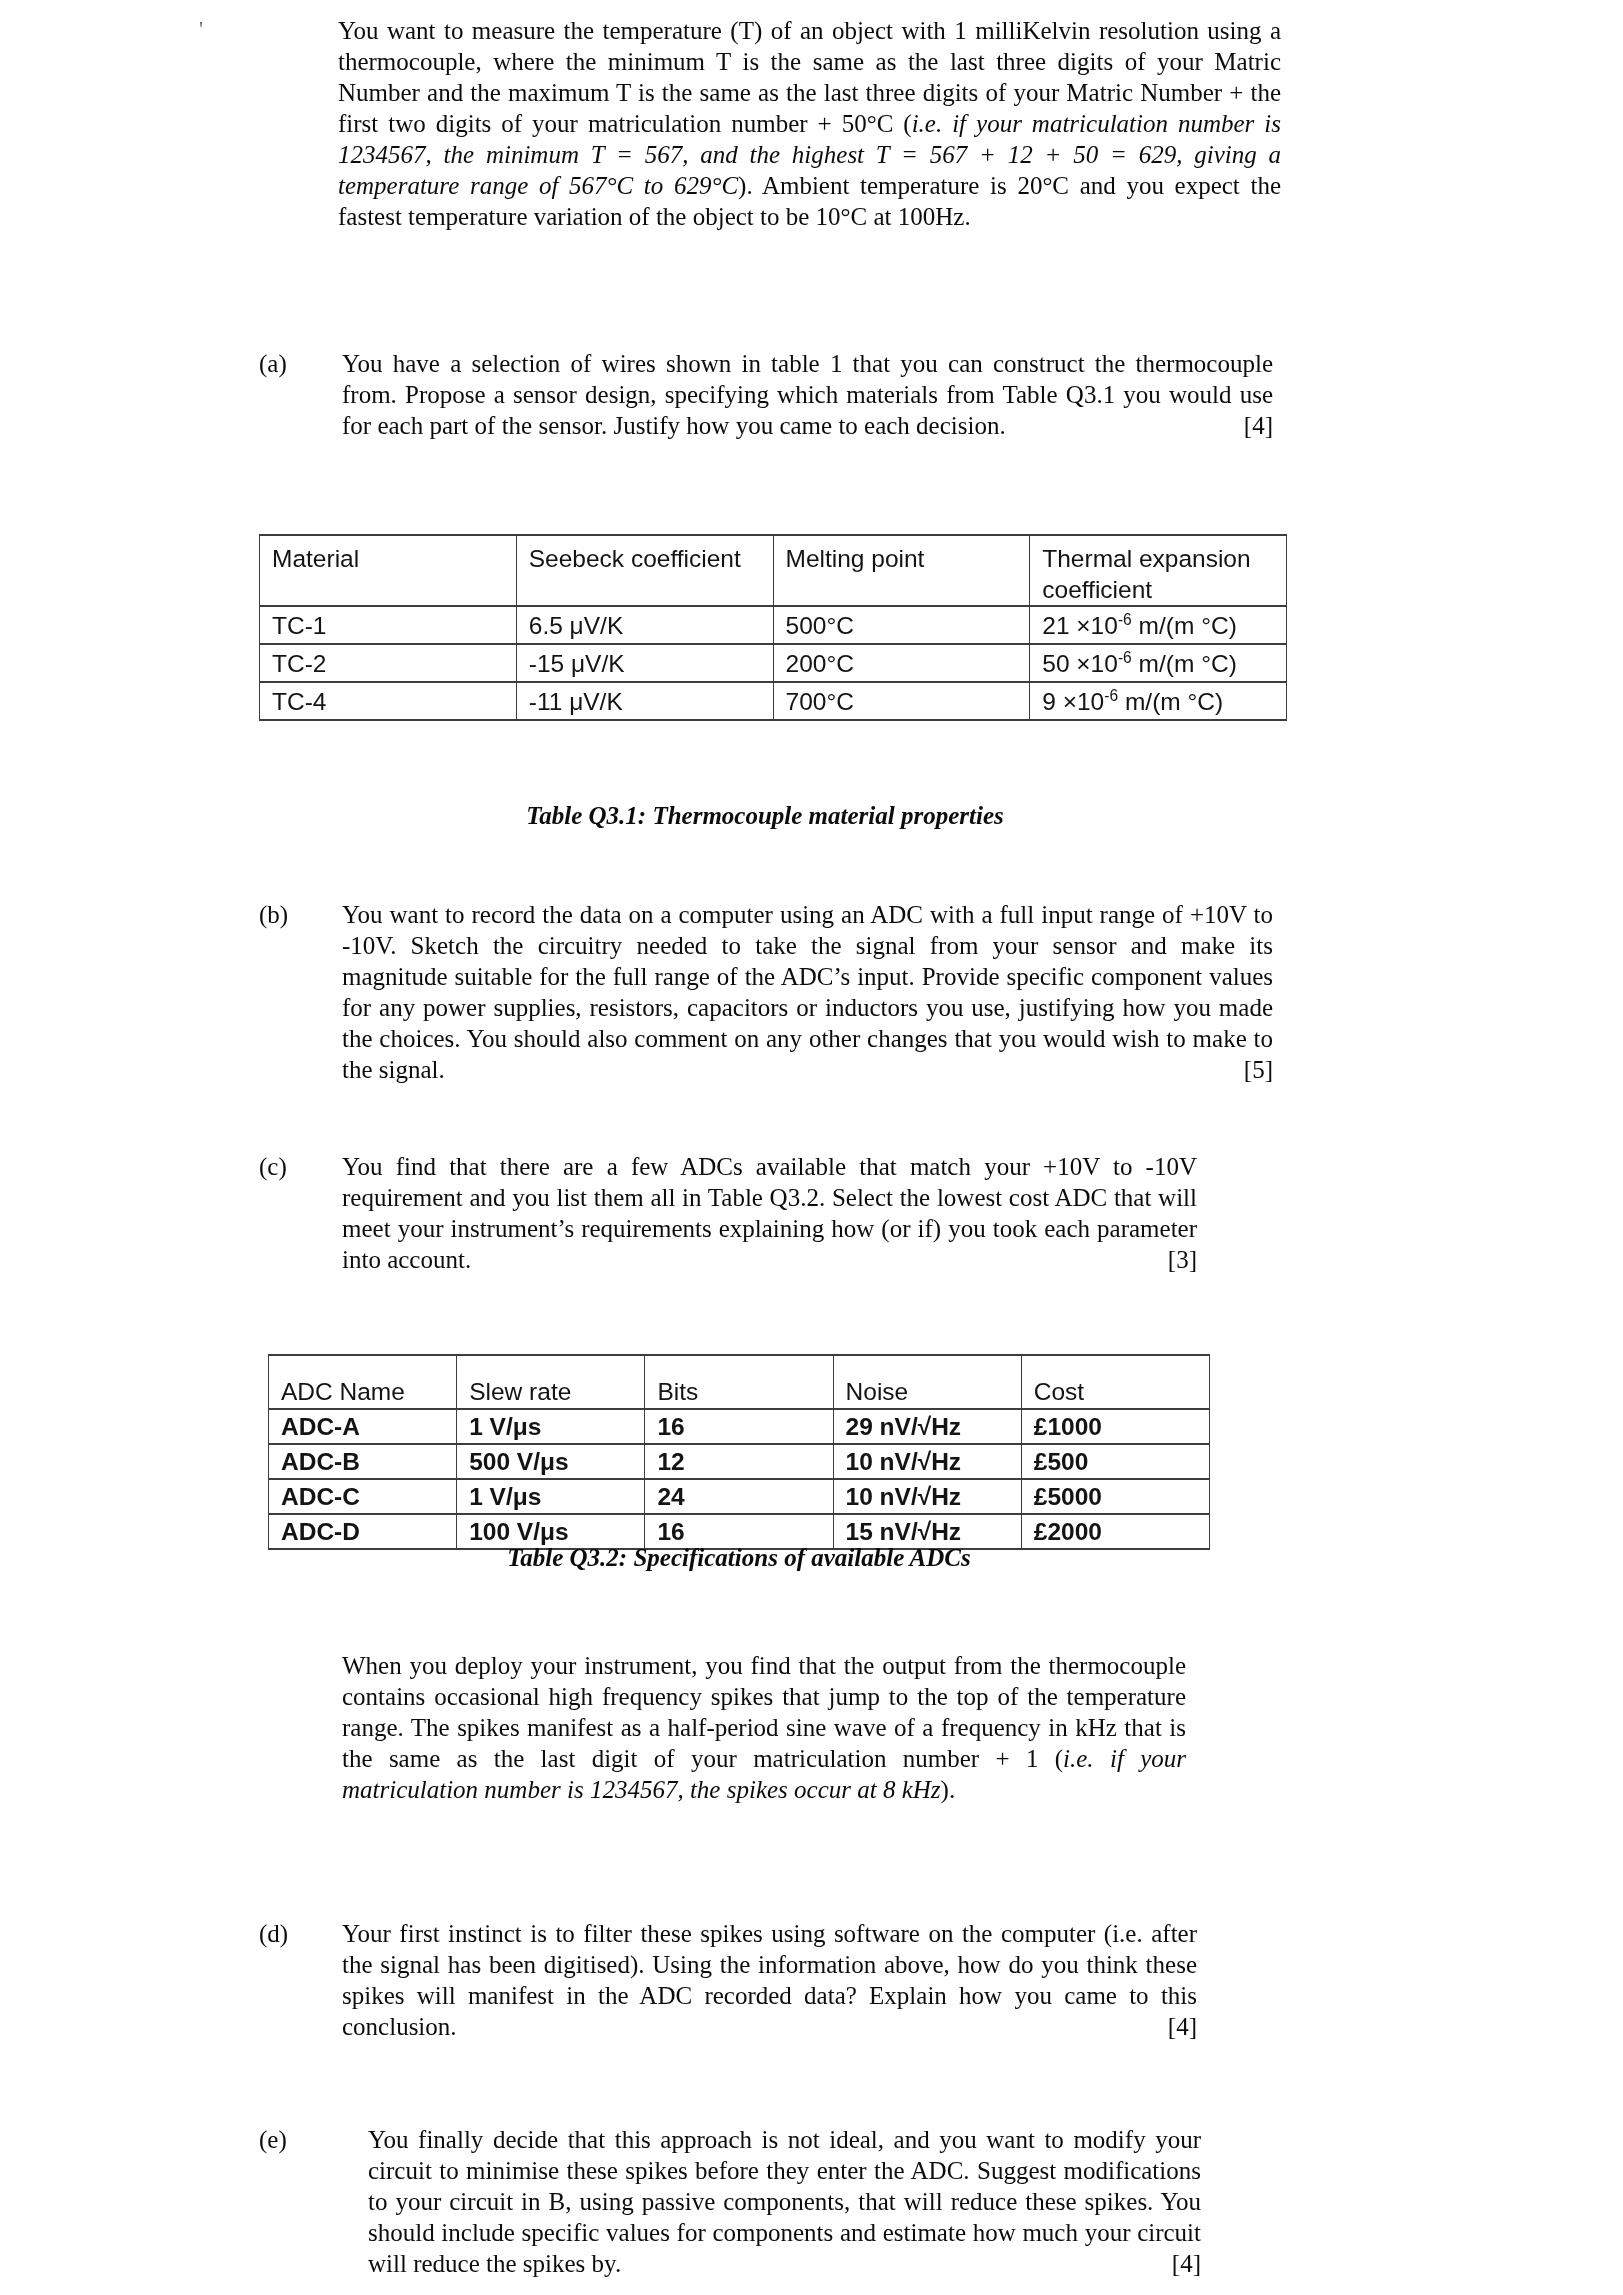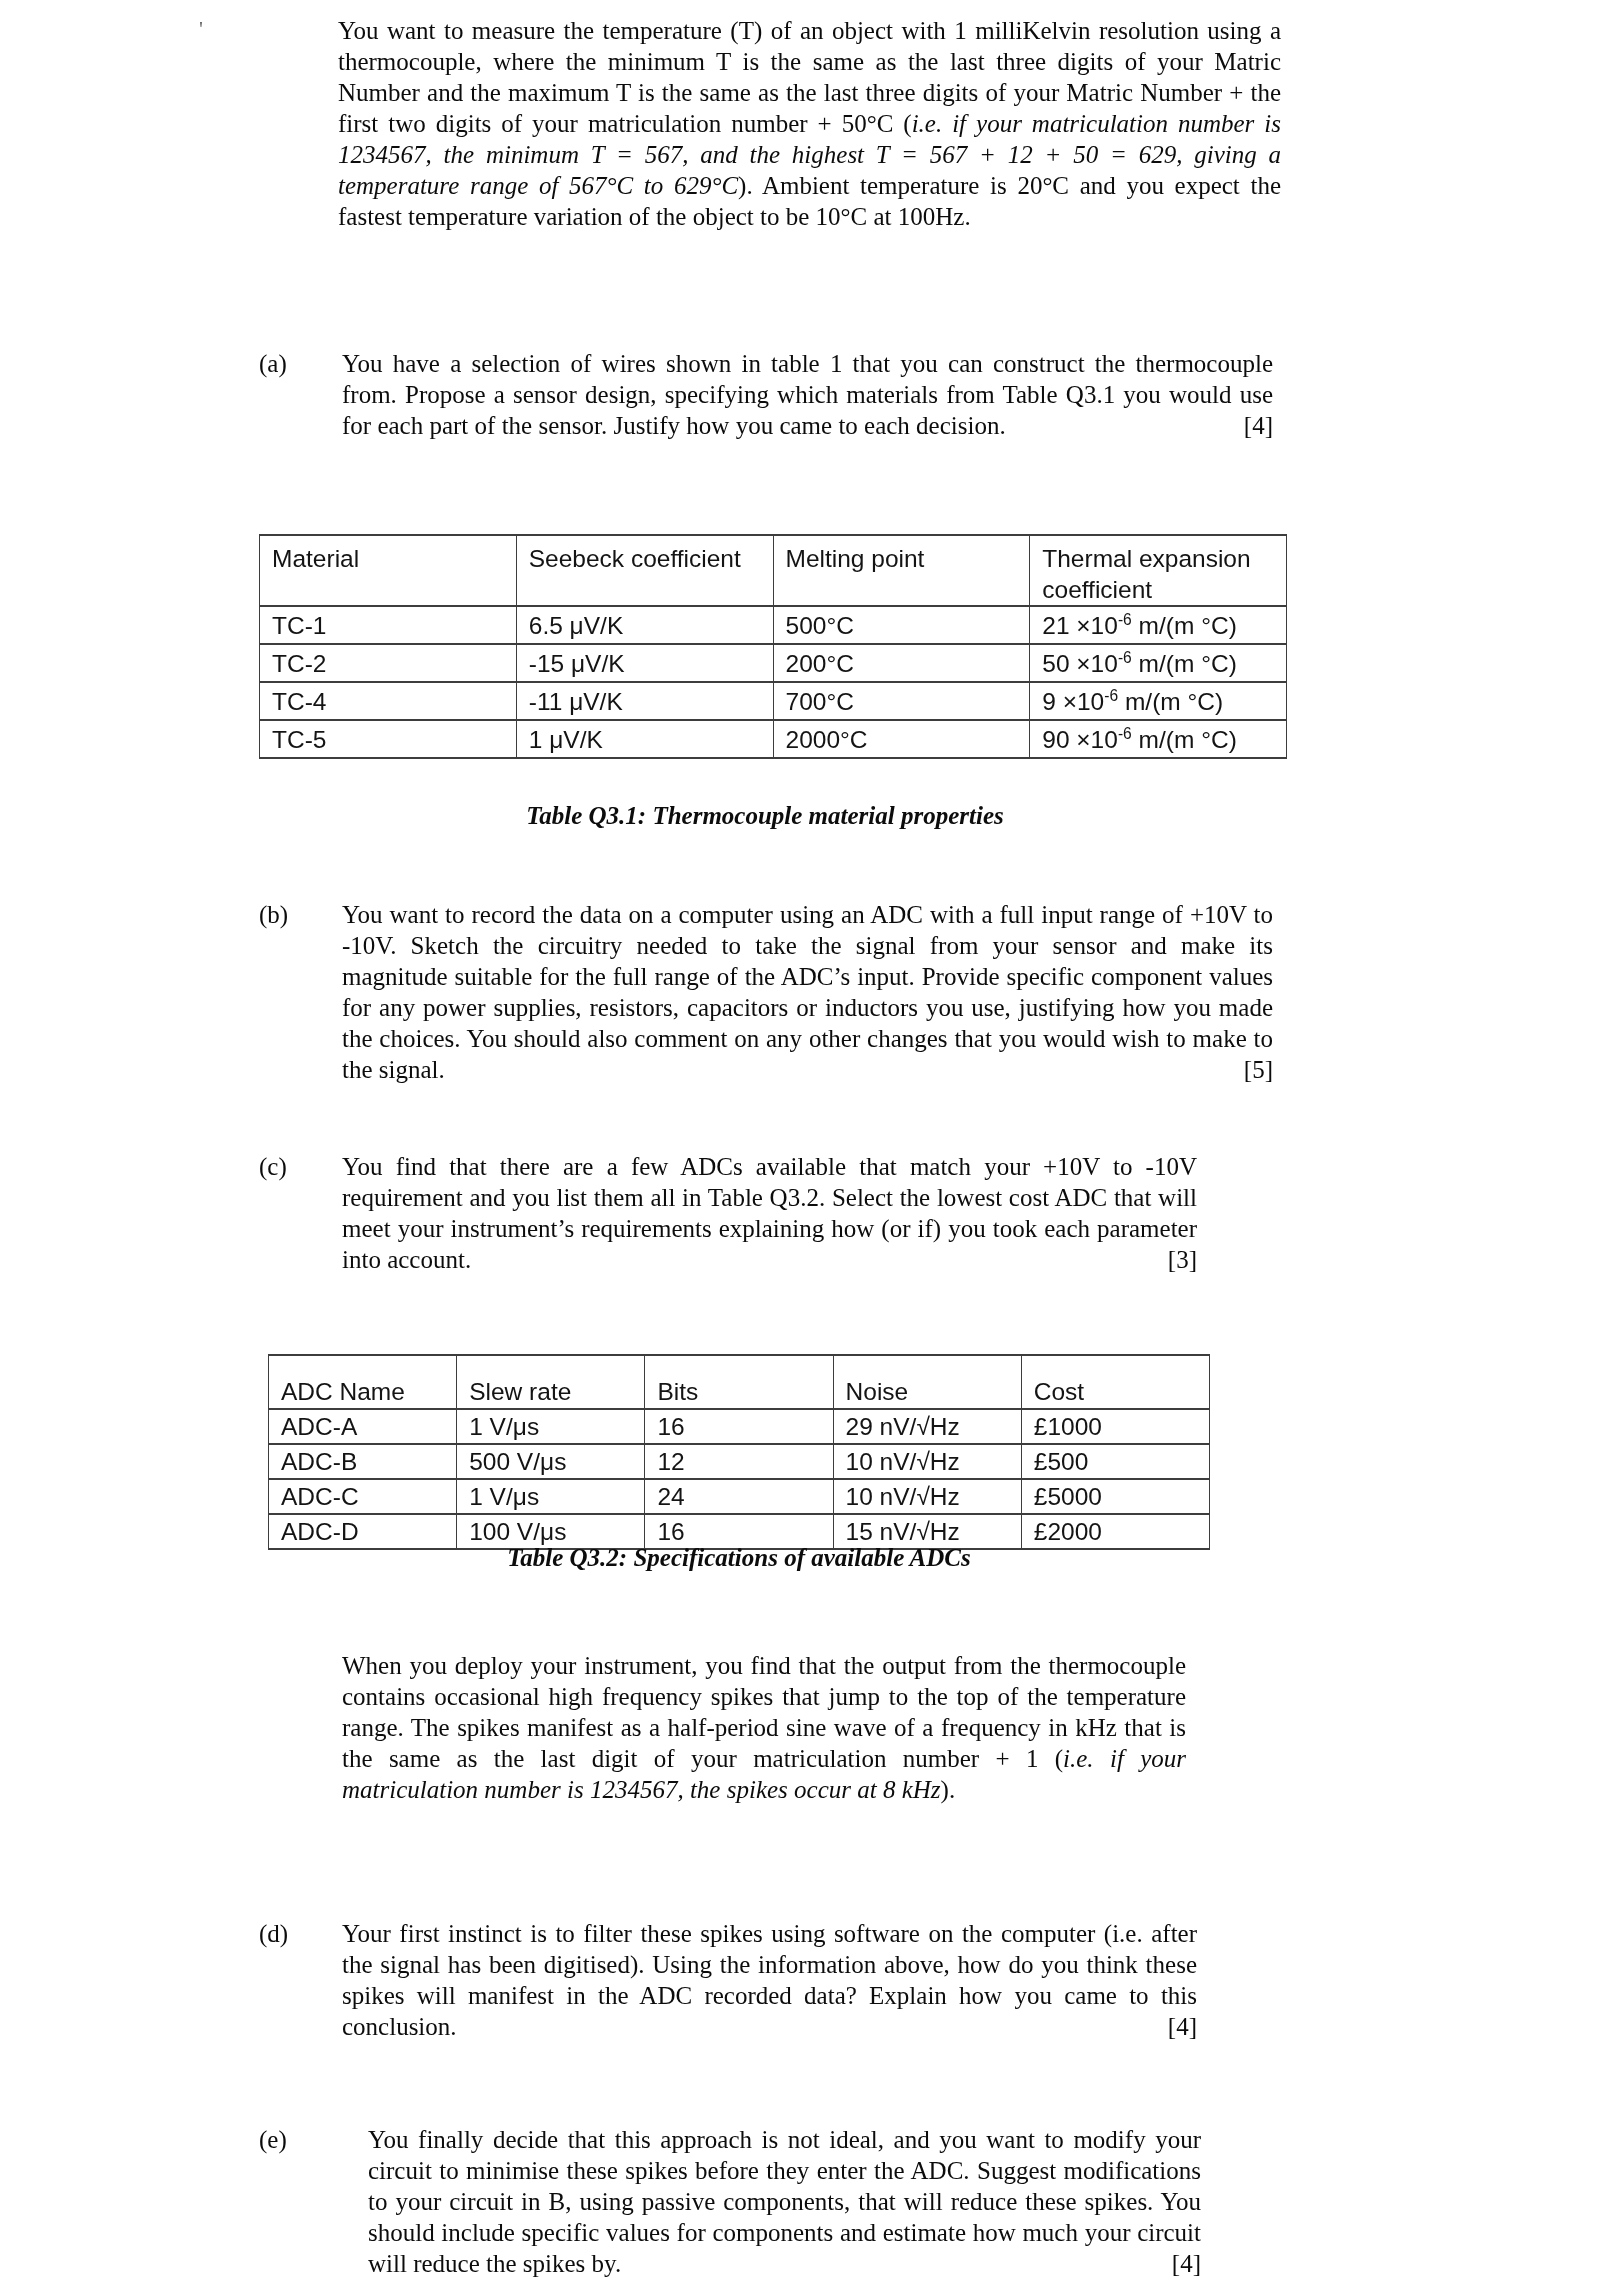--- a/index.html
+++ b/index.html
@@ -84,21 +84,21 @@
   table.spec td {
     vertical-align: middle;
     line-height: 27px;
   }
   #table-q31 { width: 1028px; }
   #table-q31 th { height: 62px; }
   #table-q31 td { height: 36px; }
   #table-q31 col { width: 25%; }
   #table-q32 { width: 942px; }
   #table-q32 th { height: 34px; padding-top: 18px; vertical-align: middle; }
-  #table-q32 td { height: 33px; }
+  #table-q32 td { height: 33px; font-weight: bold; }
   #table-q32 col { width: 20%; }
 
   sup.exp {
     font-size: 15.6px;
     vertical-align: super;
     line-height: 0;
   }
 
   .caption {
     font-size: 25px;
@@ -152,26 +152,20 @@
       <td>-15 μV/K</td>
       <td>200°C</td>
       <td><span>50 ×10</span><sup class="exp">-6</sup><span> m/(m °C)</span></td>
     </tr>
     <tr>
       <td>TC-4</td>
       <td>-11 μV/K</td>
       <td>700°C</td>
       <td><span>9 ×10</span><sup class="exp">-6</sup><span> m/(m °C)</span></td>
     </tr>
-    <tr>
-      <td>TC-5</td>
-      <td>1 μV/K</td>
-      <td>2000°C</td>
-      <td><span>90 ×10</span><sup class="exp">-6</sup><span> m/(m °C)</span></td>
-    </tr>
   </tbody>
 </table>
 
 <div class="abs caption" style="left:251px; top:802px; width:1028px;">Table Q3.1: Thermocouple material properties</div>
 
 <div class="abs part" style="left:259px; top:899px; width:1015px;">
   <div class="part-label">(b)</div>
   <div class="part-body" style="width:931px;">
     <span>You want to record the data on a computer using an ADC with a full input range of +10V to -10V. Sketch the circuitry needed to take the signal from your sensor and make its magnitude suitable for the full range of the ADC’s input. Provide specific component values for any power supplies, resistors, capacitors or inductors you use, justifying how you made the choices. You should also comment on any other changes that you would wish to make to the signal.</span><span class="bd"></span><span></span>
     <span class="marks">[5]</span>

